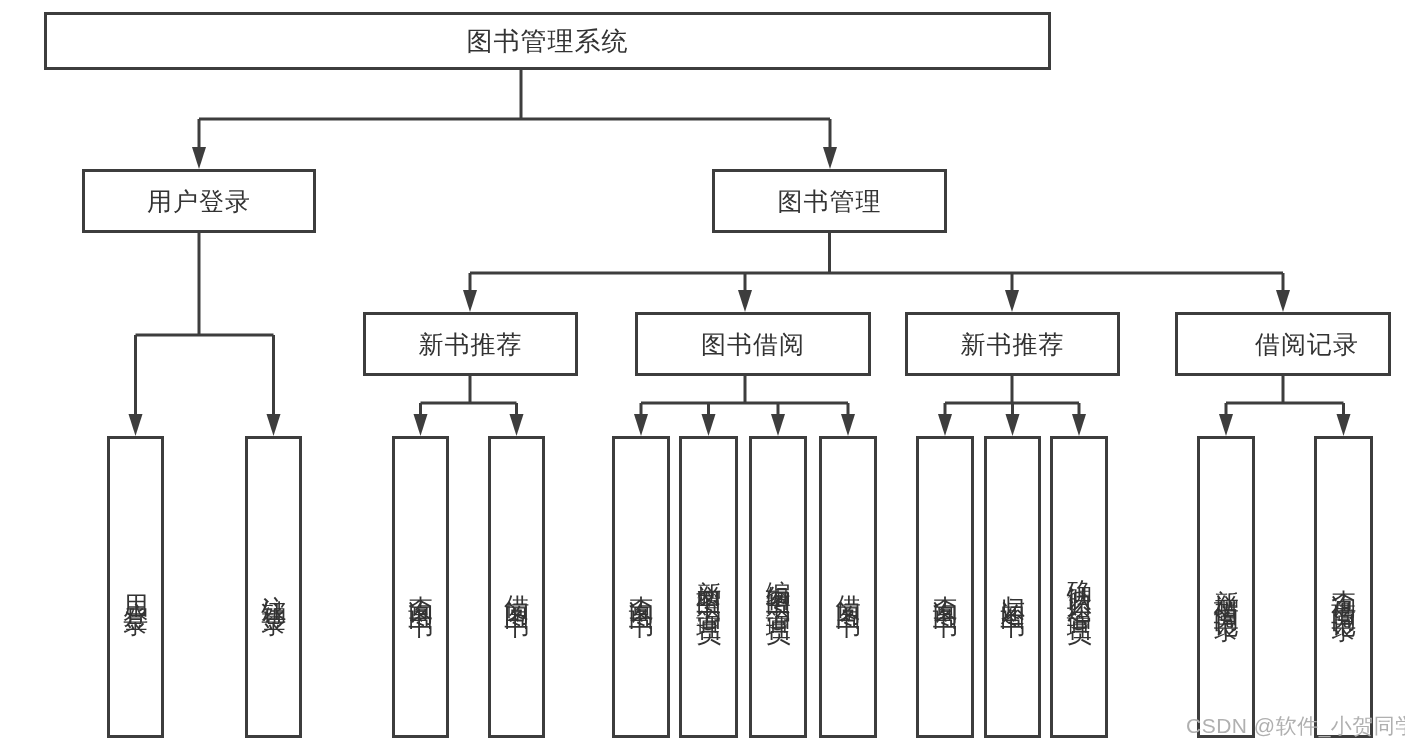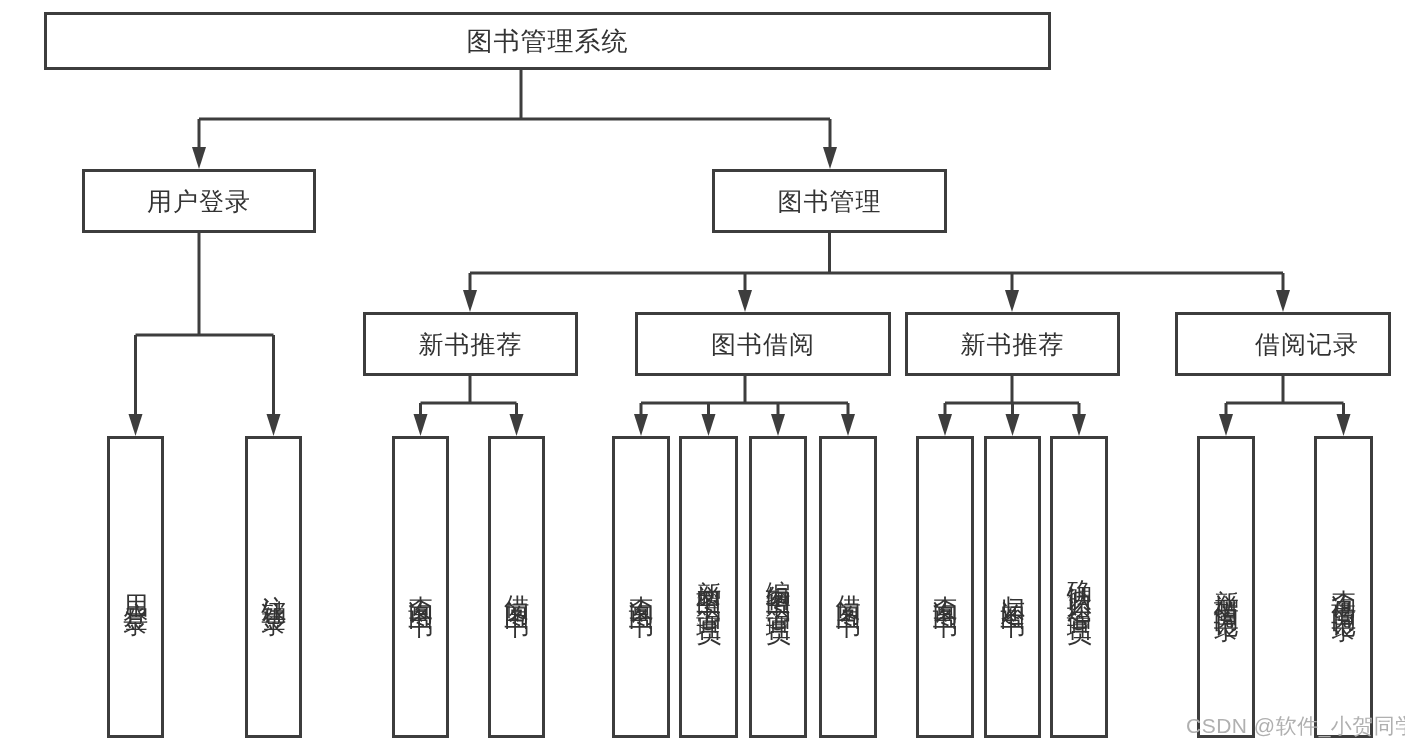--- a/index.html
+++ b/index.html
@@ -131,21 +131,21 @@
       <polygon points="1336.5,414 1350.5,414 1343.5,436"></polygon>
     </g>
   </svg>
 
   <div class="node hnode root-node">图书管理系统</div>
 
   <div class="node hnode" style="left:82px;top:169px;width:234px;height:64px;">用户登录</div>
   <div class="node hnode" style="left:712px;top:169px;width:235px;height:64px;font-family:Liberation Mono, monospace;">图书管理</div>
 
   <div class="node hnode" style="left:363px;top:312px;width:215px;height:64px;">新书推荐</div>
-  <div class="node hnode" style="left:635px;top:312px;width:256px;height:64px;">图书借阅</div>
+  <div class="node hnode" style="left:635px;top:312px;width:236px;height:64px;">图书借阅</div>
   <div class="node hnode" style="left:905px;top:312px;width:215px;height:64px;">新书推荐</div>
   <div class="node hnode" style="left:1175px;top:312px;width:216px;height:64px;padding-left:48px;">借阅记录</div>
 
   <div class="node vnode" style="left:107px;width:57px;">用户登录</div>
   <div class="node vnode" style="left:245px;width:57px;">注销登录</div>
 
   <div class="node vnode" style="left:392px;width:57px;">查询图书</div>
   <div class="node vnode" style="left:488px;width:57px;">借阅图书</div>
 
   <div class="node vnode" style="left:612px;width:58px;">查询图书</div>

